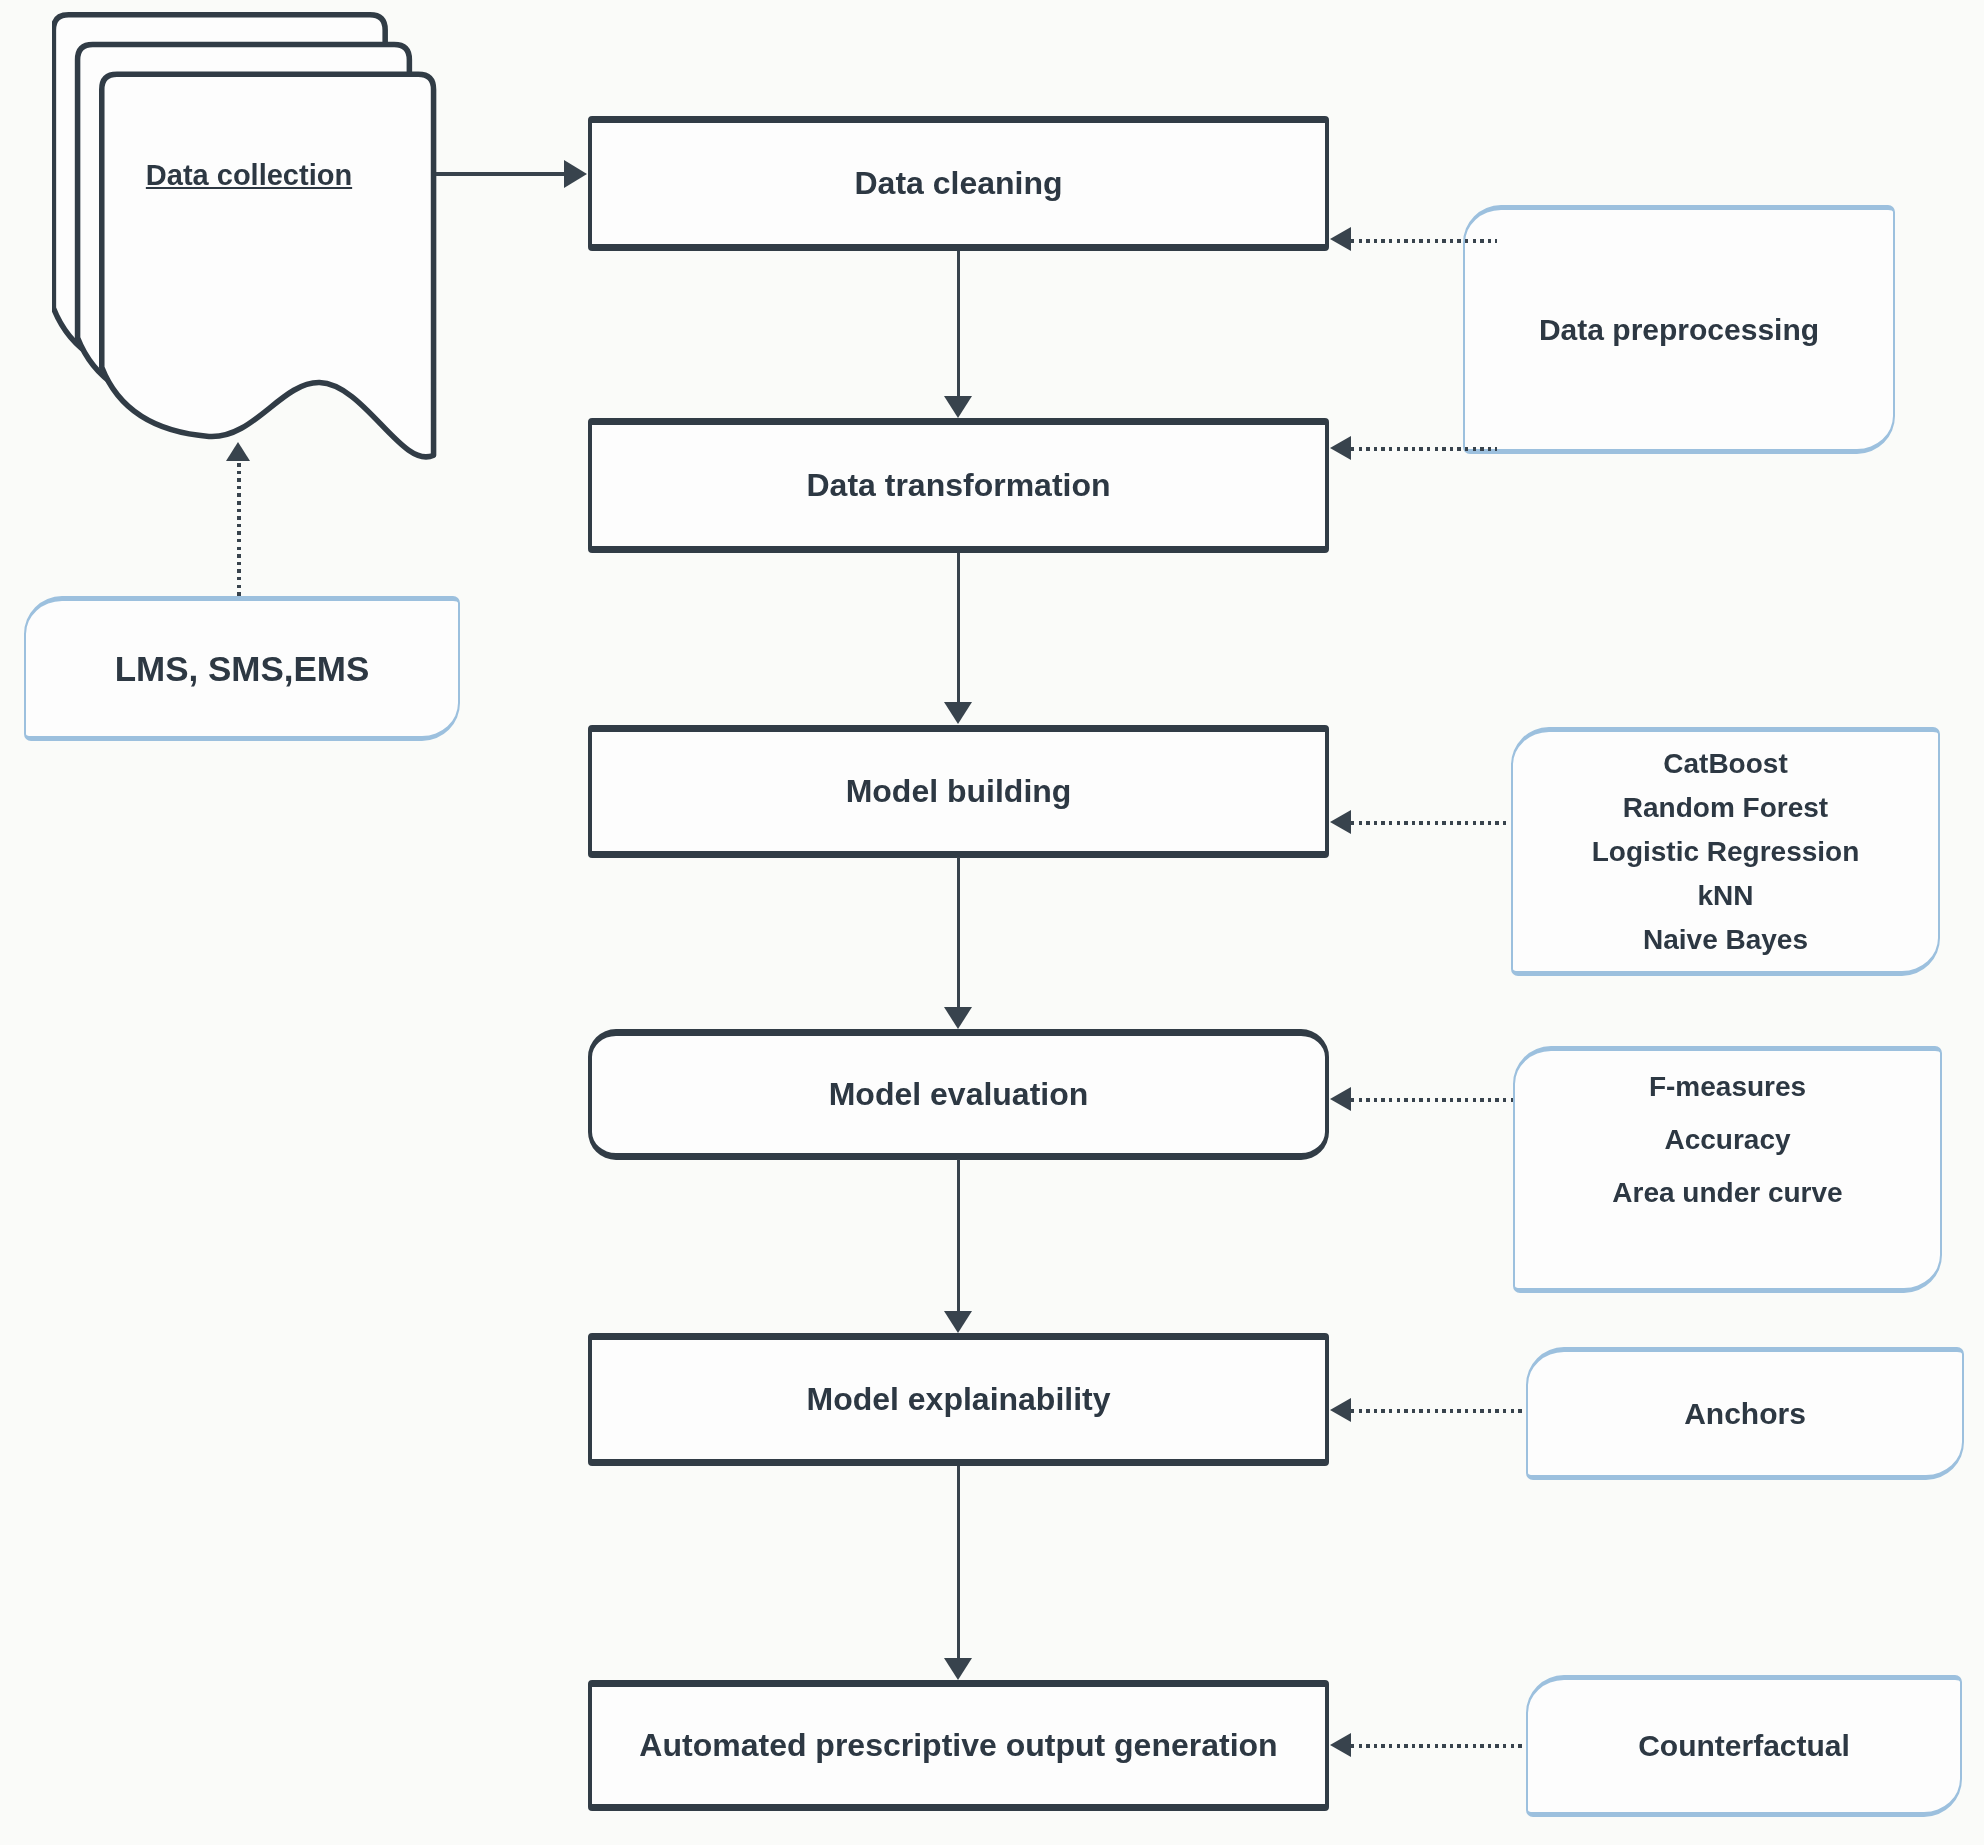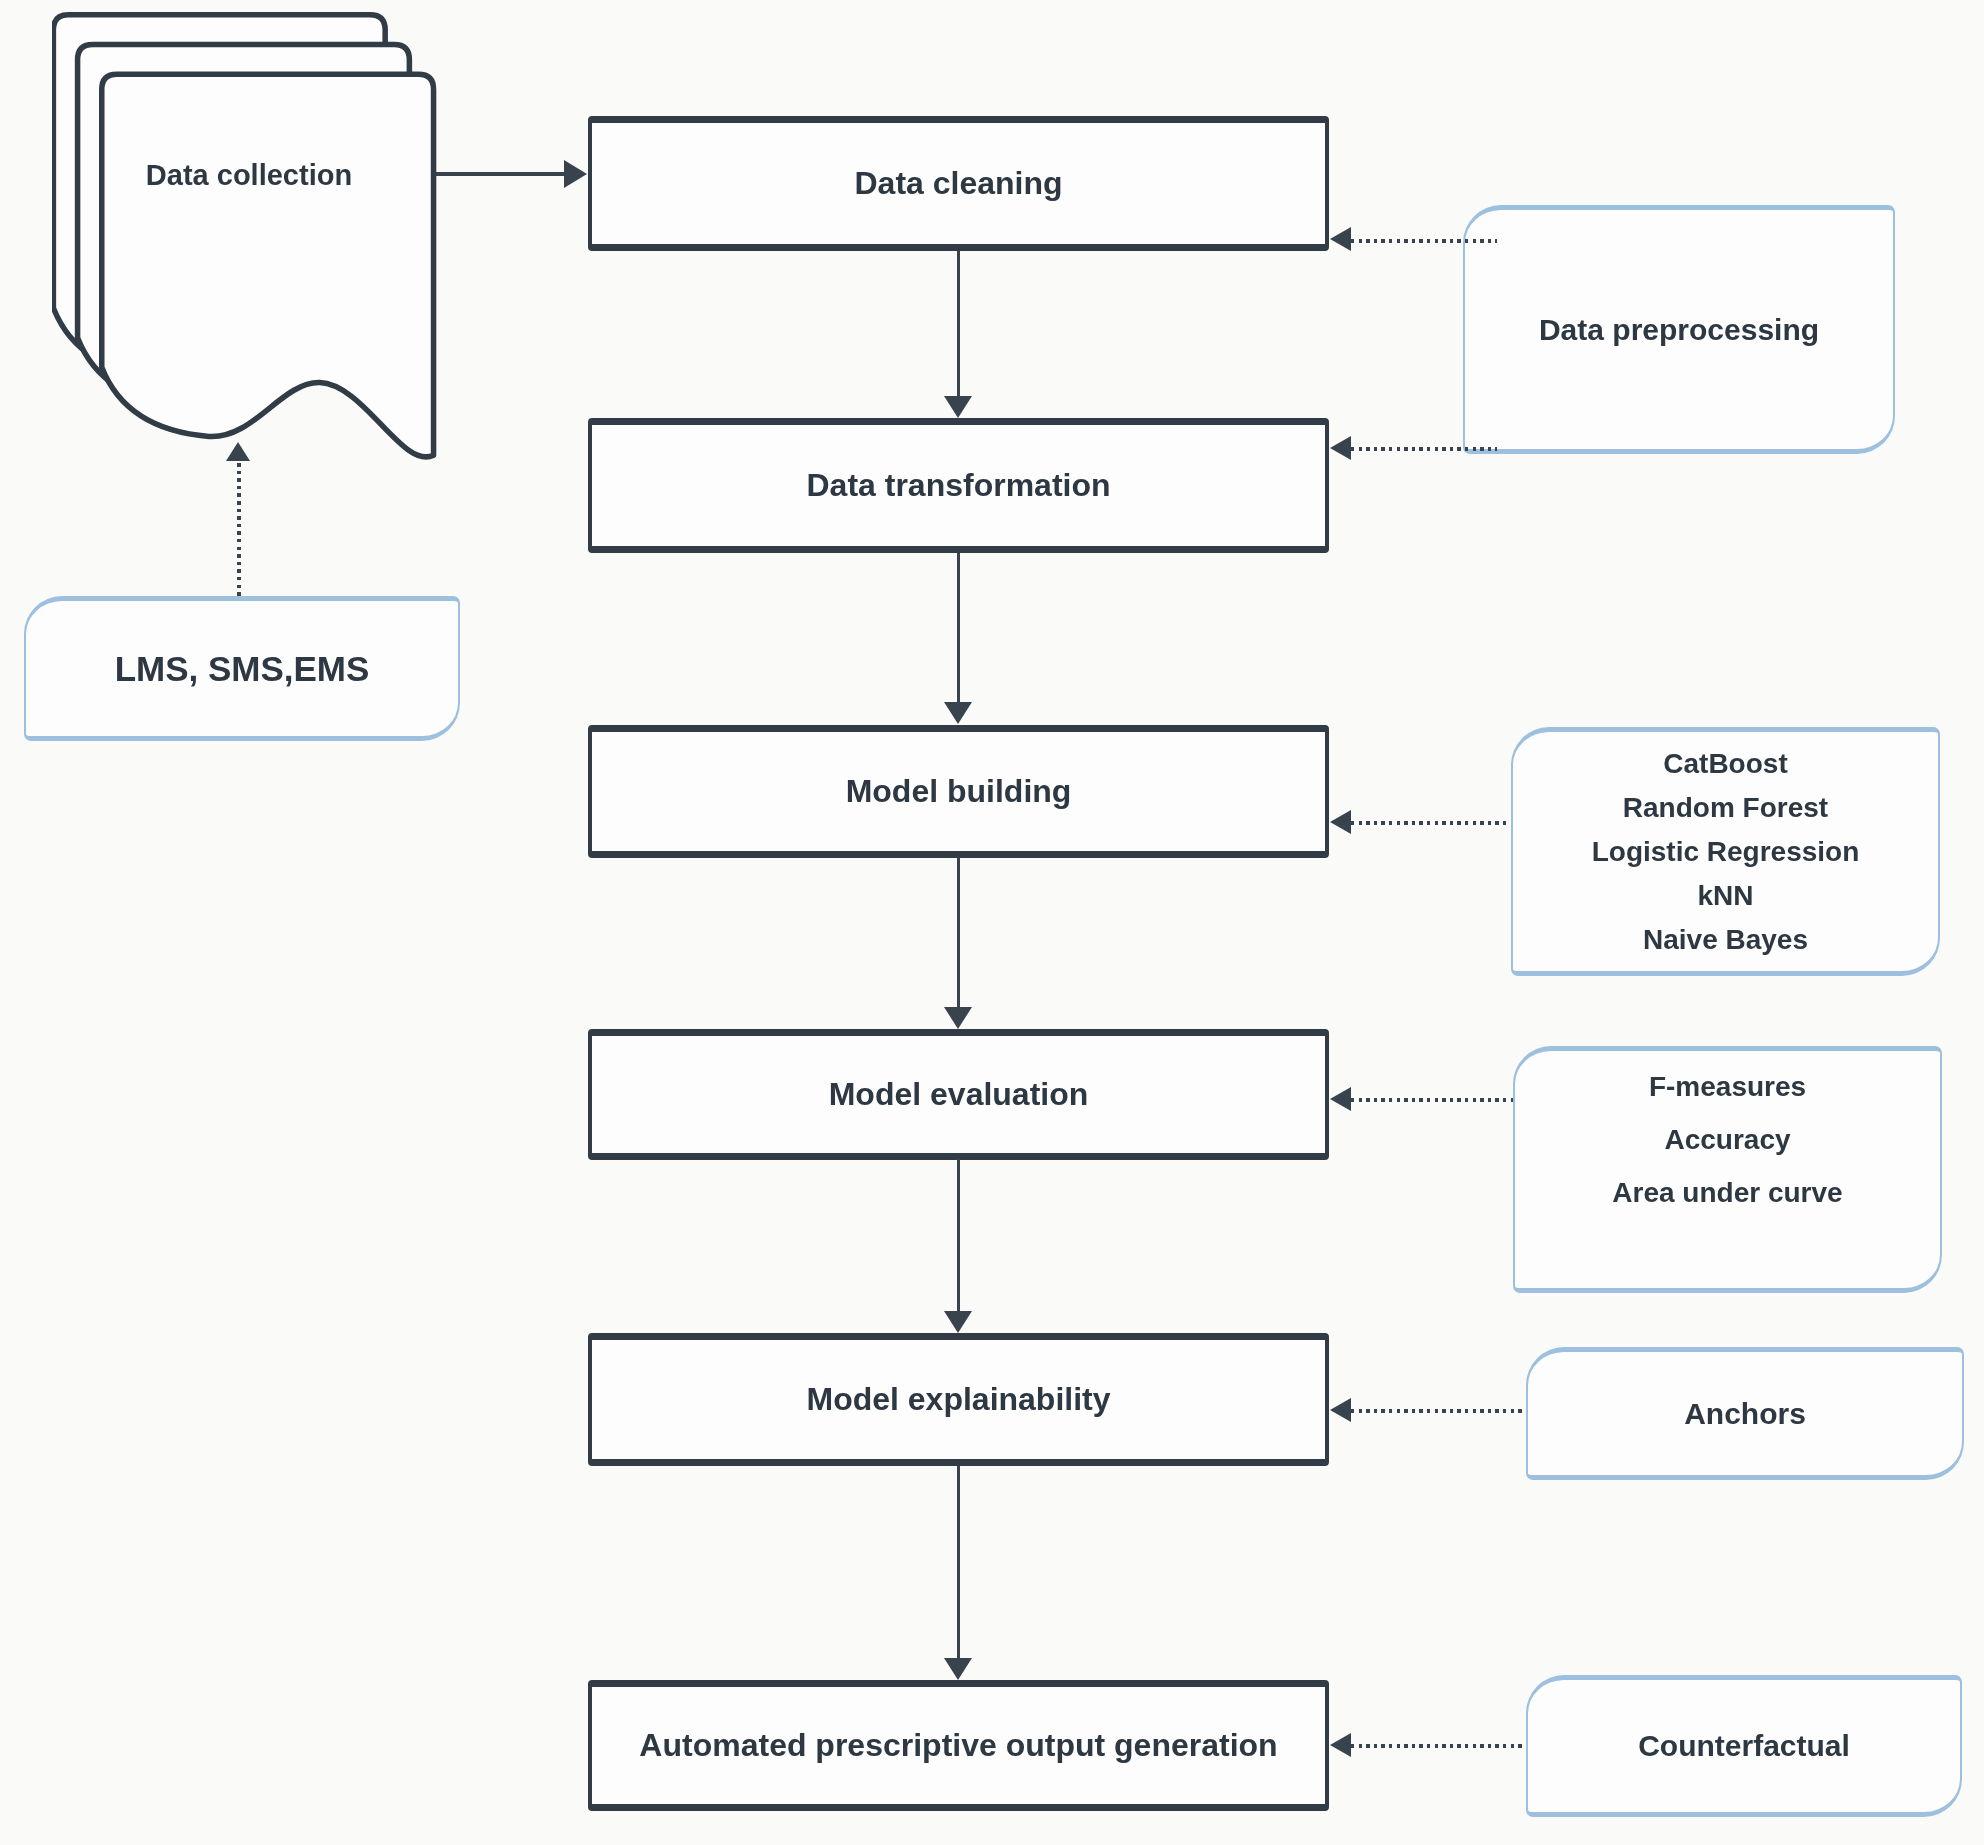--- a/index.html
+++ b/index.html
@@ -33,21 +33,21 @@
     border:2.1px solid var(--annotation-border);
     border-top-width:5.5px;border-bottom-width:5.5px;
     border-radius:38px 7px 38px 7px;
     display:flex;flex-direction:column;align-items:center;justify-content:center;
     font-size:30px;font-weight:bold;text-align:center;
   }
   .note-box.multi{font-size:28px;line-height:44px;}
   .note-box.top-align{justify-content:flex-start;line-height:53px;padding-top:9px;font-size:28px;}
   .doc-label{
     position:absolute;left:104px;top:159px;width:290px;
-    text-align:center;font-size:29px;font-weight:bold;
+    text-align:center;font-size:29px;font-weight:bold;text-decoration:underline;
   }
   .line-h{position:absolute;height:3.5px;background:var(--arrow);}
   .line-v{position:absolute;width:2.8px;background:var(--arrow);}
   .dot-h{position:absolute;height:3.5px;
     background:repeating-linear-gradient(90deg,var(--arrow) 0 3.5px,transparent 3.5px 7.6px);}
   .dot-v{position:absolute;width:3.5px;
     background:repeating-linear-gradient(180deg,var(--arrow) 0 3.5px,transparent 3.5px 7.6px);}
   .ah{position:absolute;width:0;height:0;}
   .ah-right{border-top:14px solid transparent;border-bottom:14px solid transparent;border-left:23.5px solid var(--arrow);}
   .ah-down{border-left:14px solid transparent;border-right:14px solid transparent;border-top:22px solid var(--arrow);}
@@ -75,21 +75,21 @@
 
 <div class="flow-box" style="top:116px;height:135px;">
   <span>Data cleaning</span>
 </div>
 <div class="flow-box" style="top:418px;height:135px;">
   <span>Data transformation</span>
 </div>
 <div class="flow-box" style="top:725px;height:133px;">
   <span>Model building</span>
 </div>
-<div class="flow-box" style="top:1029px;height:131px;">
+<div class="flow-box" style="top:1029px;height:131px;border-radius:28px;">
   <span>Model evaluation</span>
 </div>
 <div class="flow-box" style="top:1333px;height:133px;">
   <span>Model explainability</span>
 </div>
 <div class="flow-box" style="top:1680px;height:131px;text-align:right;">
   <span>Automated prescriptive output generation</span>
 </div>
 
 <div class="note-box" style="left:1463px;top:205px;width:432px;height:249px;">

